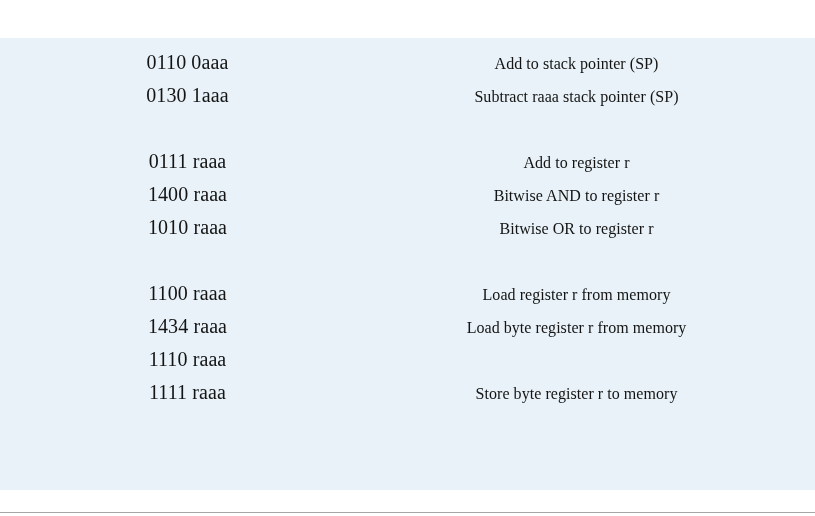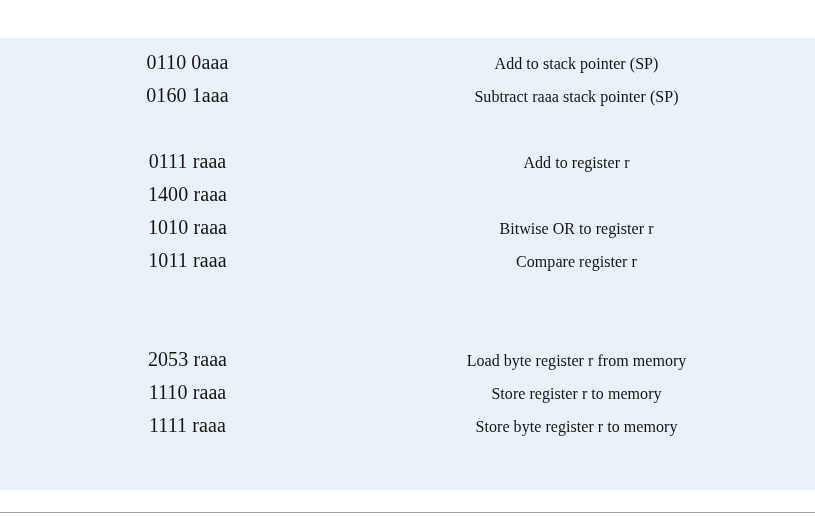--- a/index.html
+++ b/index.html
@@ -88,53 +88,51 @@
 <div id="page">
 
   <div class="table-panel">
     <div class="rows">
 
       <div class="opcode-row">
         <div class="col-opcode">0110 0aaa</div>
         <div class="col-desc">Add to stack pointer (SP)</div>
       </div>
       <div class="opcode-row">
-        <div class="col-opcode">0160 1aaa</div>
+        <div class="col-opcode">0130 1aaa</div>
         <div class="col-desc">Subtract raaa stack pointer (SP)</div>
       </div>
 
       <div class="spacer-row"></div>
 
       <div class="opcode-row">
         <div class="col-opcode">0111 raaa</div>
         <div class="col-desc">Add to register r</div>
       </div>
       <div class="opcode-row">
         <div class="col-opcode">1400 raaa</div>
+        <div class="col-desc">Bitwise AND to register r</div>
       </div>
       <div class="opcode-row">
         <div class="col-opcode">1010 raaa</div>
         <div class="col-desc">Bitwise OR to register r</div>
       </div>
-      <div class="opcode-row">
-        <div class="col-opcode">1011 raaa</div>
-        <div class="col-desc">Compare register r</div>
-      </div>
 
       <div class="spacer-row"></div>
 
       <div class="opcode-row">
+        <div class="col-opcode">1100 raaa</div>
+        <div class="col-desc">Load register r from memory</div>
       </div>
       <div class="opcode-row">
-        <div class="col-opcode">2053 raaa</div>
+        <div class="col-opcode">1434 raaa</div>
         <div class="col-desc">Load byte register r from memory</div>
       </div>
       <div class="opcode-row">
         <div class="col-opcode">1110 raaa</div>
-        <div class="col-desc">Store register r to memory</div>
       </div>
       <div class="opcode-row">
         <div class="col-opcode">1111 raaa</div>
         <div class="col-desc">Store byte register r to memory</div>
       </div>
 
     </div>
   </div>
 
   <div class="bottom-rule"></div>

